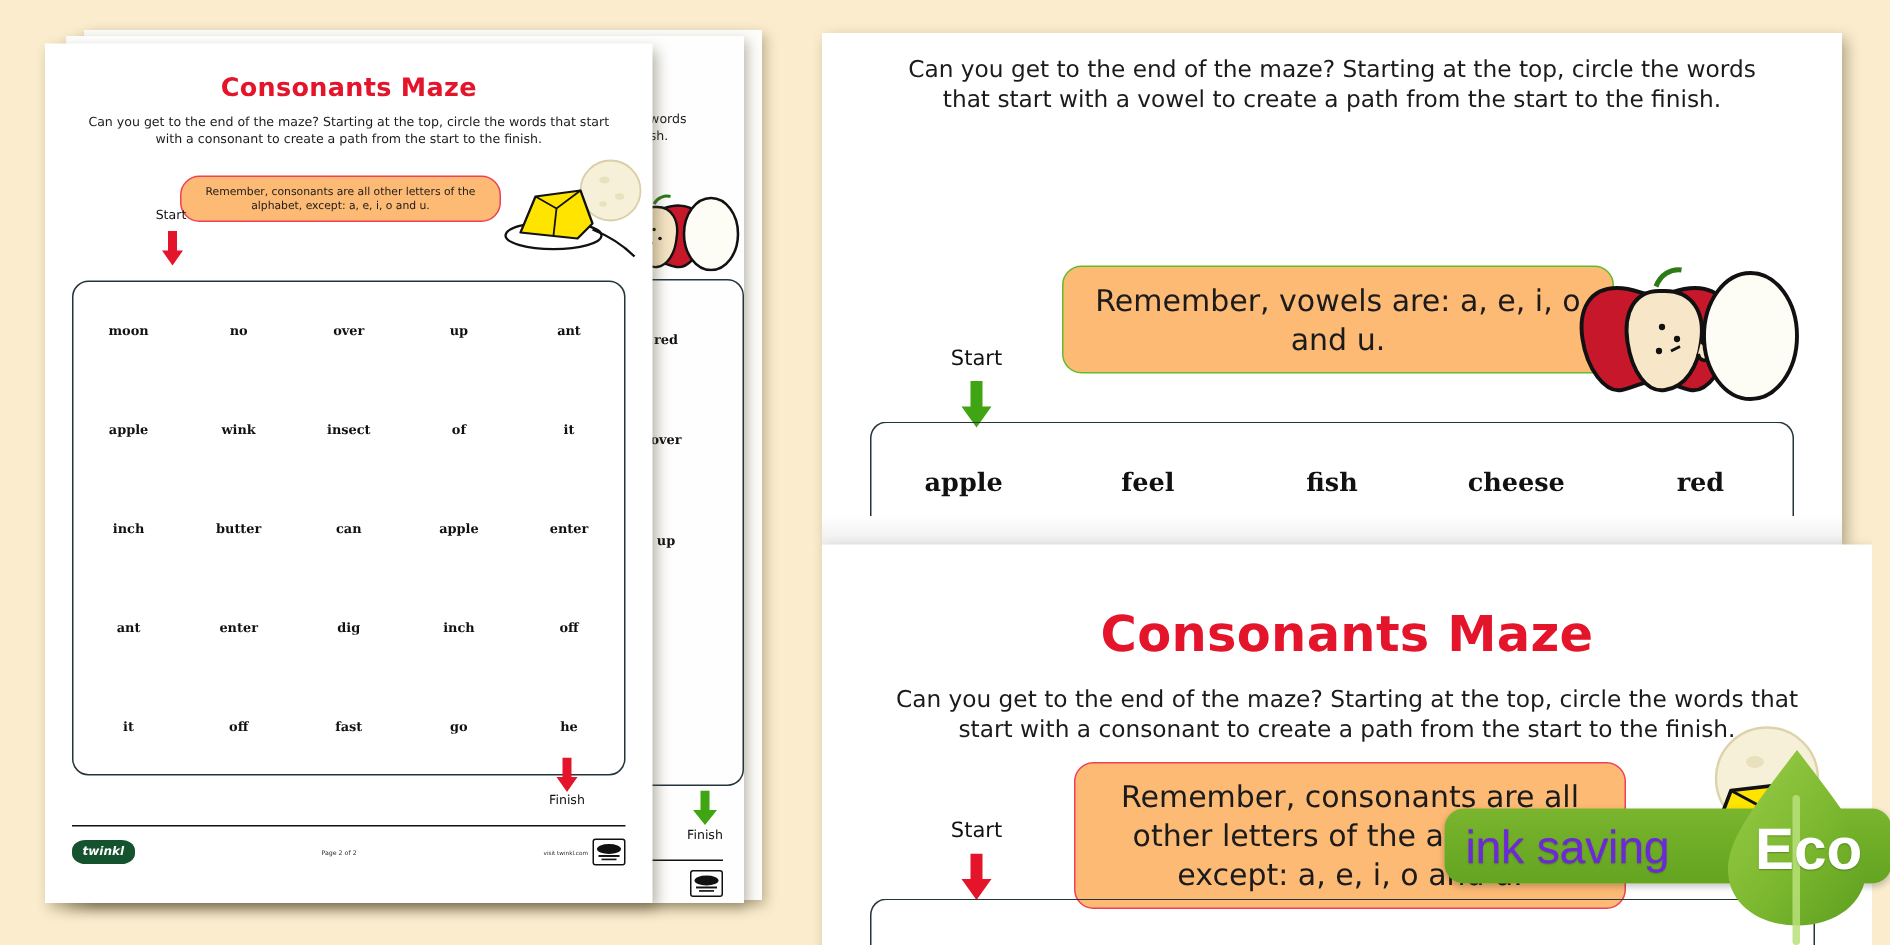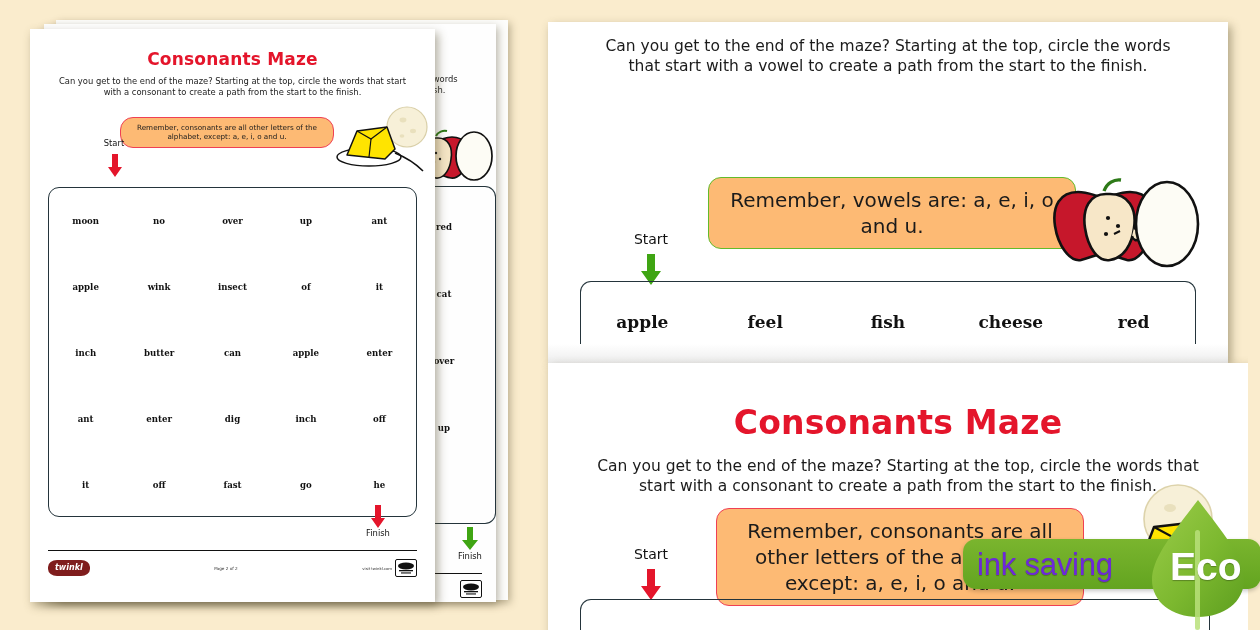--- a/index.html
+++ b/index.html
@@ -123,21 +123,21 @@
   
   .footer-rule {
     position: absolute; left: 18px; right: 18px;
     border-top: 1.3px solid #111;
   }
   .footer-row {
     position: absolute; left: 18px; right: 18px;
     display: flex; align-items: center; justify-content: space-between;
   }
   .twinkl-logo {
-    background: #7f1d1d; color: #fff;
+    background: #14532d; color: #fff;
     font-family: "DejaVu Sans", sans-serif;
     font-weight: bold; font-style: italic;
     border-radius: 9px / 7px;
     line-height: 1;
     display: inline-block;
   }
   .page-num {
     font-family: "DejaVu Sans", sans-serif;
     color: #2a2a2a;
   }
@@ -228,21 +228,20 @@
         <circle cx="34" cy="33" r="1.2" fill="#111"></circle>
         <ellipse cx="74" cy="27" rx="18" ry="24" fill="#fdfcf5" stroke="#111" stroke-width="1.7"></ellipse>
       </svg>
     </div>
 
     <div style="position:absolute;left:352px;top:162px;width:100px;height:338px;
                 border:1.6px solid #24343b;border-left:none;border-radius:0 11px 11px 0;"></div>
 
     <div style="position:absolute;left:352px;top:170px;width:96px;">
       <div class="maze-cell" style="height:67px;line-height:67px;">red</div>
-      <div class="maze-cell" style="height:67px;line-height:67px;">cat</div>
       <div class="maze-cell" style="height:67px;line-height:67px;">over</div>
       <div class="maze-cell" style="height:67px;line-height:67px;">up</div>
     </div>
 
     <div class="ill" style="left:417px;top:503px;">
       <svg width="18" height="24" viewBox="0 0 18 24">
         <path d="M6 0 h6 v13 h5 L9 23 L1 13 h5 Z" fill="#3fa513"></path>
       </svg>
     </div>
     <div class="finish-label" style="position:absolute;left:392px;top:527px;width:68px;">Finish</div>

